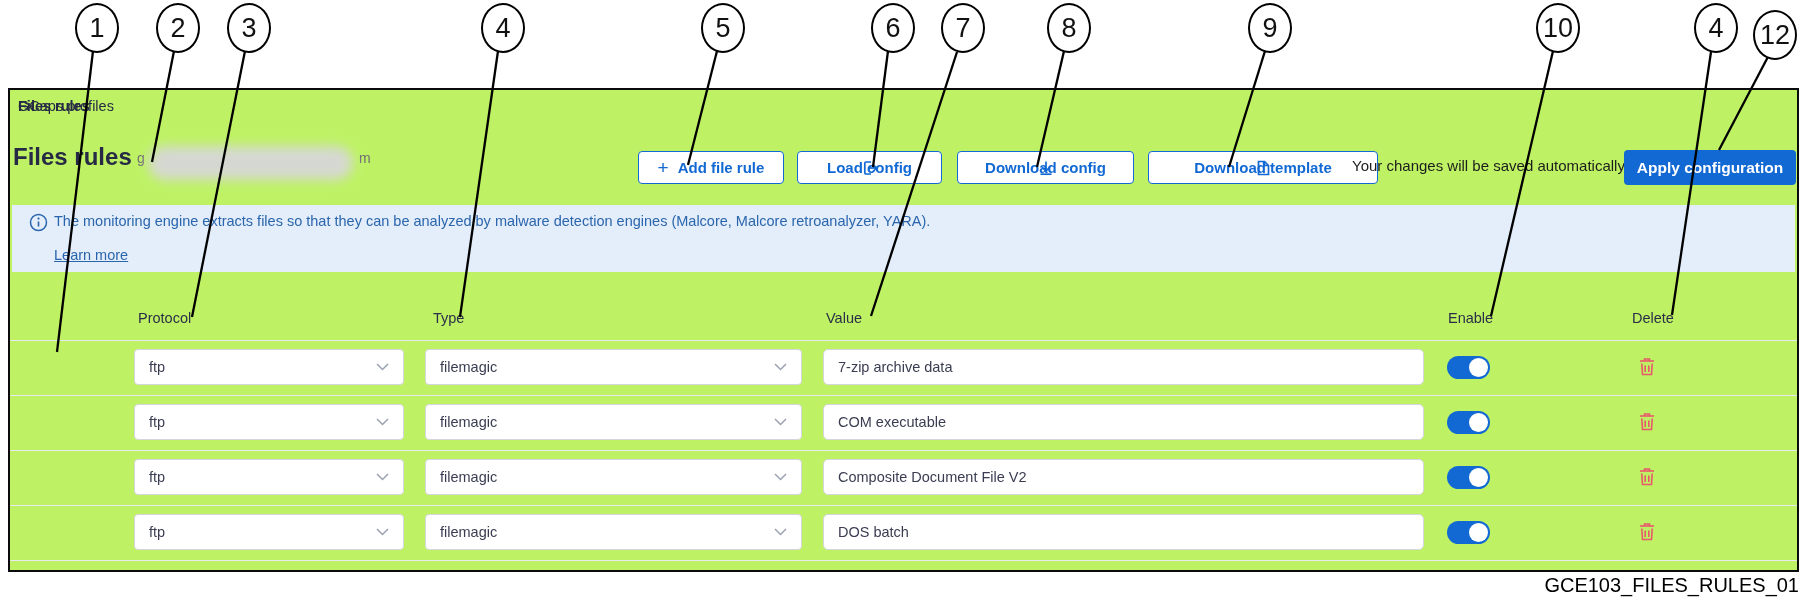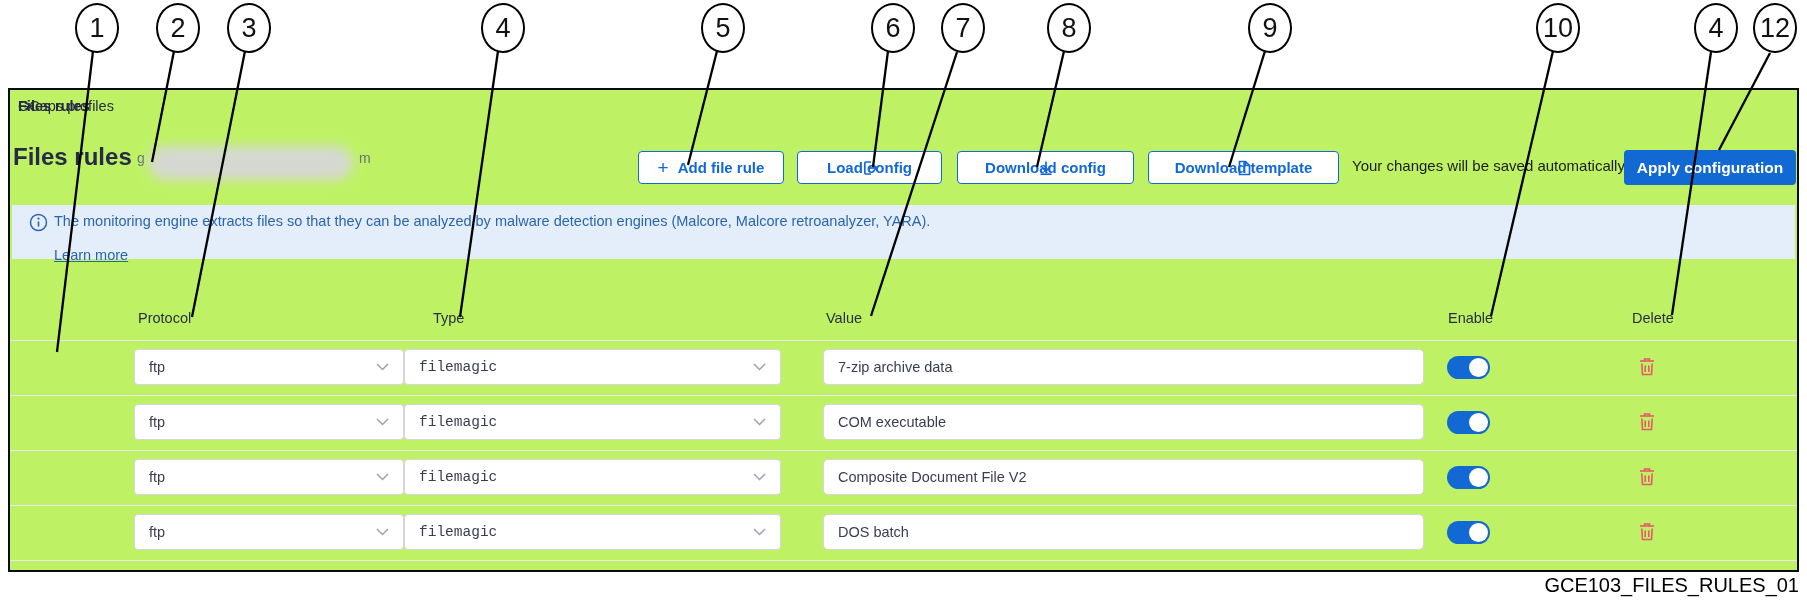--- a/index.html
+++ b/index.html
@@ -29,31 +29,31 @@
   .redact-end   { left:349px; top:60px; font-size:14px; color:#6d6d72; z-index:1; }
 
   
   .btn { top:61px; height:33px; border:1.5px solid #1269d3; border-radius:4px; background:#fff;
          color:#1269d3; font-size:15px; font-weight:600; display:flex; align-items:center;
          justify-content:center; gap:9px; cursor:pointer; white-space:nowrap; }
   .btn svg { display:block; }
   .btn-add      { left:628px;  width:146px; }
   .btn-load     { left:787px;  width:145px; }
   .btn-dlconf   { left:947px;  width:177px; }
-  .btn-dltpl    { left:1138px; width:191px; }
+  .btn-dltpl    { left:1138px; width:230px; }
   .plus-glyph { position:static; font-size:19px; font-weight:500; line-height:1; }
 
   .autosave-note { left:1342px; top:67px; font-size:15px; color:#1c1c1c; white-space:nowrap; }
 
   .btn-apply { left:1614px; top:60px; width:172px; height:35px; background:#1269d3; border:none;
                border-radius:4px; color:#fff; font-size:15.5px; font-weight:600; display:flex;
                align-items:center; justify-content:center; cursor:pointer; }
 
   
-  .banner { left:2px; top:115px; width:1783px; height:54px; background:#e4edfa; }
+  .banner { left:2px; top:115px; width:1783px; height:67px; background:#e4edfa; }
   .banner-icon { left:17px; top:8px; }
   .banner-msg  { left:42px; top:8px; font-size:14.5px; color:#2a66ad; white-space:nowrap; }
   .banner-link { left:42px; top:42px; font-size:14.5px; color:#2a66ad; text-decoration:underline; cursor:pointer; }
 
   
   .col-h { top:220px; font-size:14.5px; color:#2b2e48; white-space:nowrap; }
   .h-protocol { left:128px; }  .h-type { left:423px; }  .h-value { left:816px; }
   .h-enable { left:1438px; }   .h-delete { left:1622px; }
 
   .rowsep { left:0; width:1787px; height:1px; background:#e9e9f0; }
@@ -73,21 +73,21 @@
   .switch .knob { position:absolute; top:2px; left:2px; width:19px; height:19px; border-radius:50%; background:#fff; }
   .switch.on .knob { left:auto; right:2px; }
 
   .trash { width:22px; height:22px; cursor:pointer; }
 
   
   .r0 .select, .r0 .value-input { top:259px; } .r0 .switch { top:266px; } .r0 .trash { top:266px; }
   .r1 .select, .r1 .value-input { top:314px; } .r1 .switch { top:321px; } .r1 .trash { top:321px; }
   .r2 .select, .r2 .value-input { top:369px; } .r2 .switch { top:376px; } .r2 .trash { top:376px; }
   .r3 .select, .r3 .value-input { top:424px; } .r3 .switch { top:431px; } .r3 .trash { top:431px; }
-  .sel-protocol { left:124px;gap:32px; } .sel-type { left:394px;font-family:Liberation Mono, monospace; } .value-input { left:813px; }
+  .sel-protocol { left:124px;gap:32px; } .sel-type { left:415px; } .value-input { left:813px; }
   .switch { left:1437px; } .trash { left:1626px; }
 
   .figure-caption { position:absolute; right:8px; top:574px; font-size:20px; color:#000; z-index:2; }
 </style>
 </head>
 <body>
 
 <svg id="callout-lines" width="1807" height="606">
   <g stroke="#000" stroke-width="2.3">
     <line x1="93" y1="51" x2="57" y2="352"></line>
@@ -109,21 +109,21 @@
 <div class="callout" style="left:156px;top:3px">2</div>
 <div class="callout" style="left:227px;top:3px">3</div>
 <div class="callout" style="left:481px;top:3px">4</div>
 <div class="callout" style="left:701px;top:3px">5</div>
 <div class="callout" style="left:871px;top:3px">6</div>
 <div class="callout" style="left:941px;top:3px">7</div>
 <div class="callout" style="left:1047px;top:3px">8</div>
 <div class="callout" style="left:1248px;top:3px">9</div>
 <div class="callout" style="left:1536px;top:3px">10</div>
 <div class="callout" style="left:1694px;top:3px">4</div>
-<div class="callout" style="left:1753px;top:3px">12</div>
+<div class="callout" style="left:1753px;top:10px">12</div>
 
 <div class="frame">
 
   <div class="breadcrumb">
     <span>GCaps profiles</span>
       <span class="sep">&gt;</span>
       <span class="current">Files rules</span>
   </div>
 
   <div class="page-title">Files rules</div>

